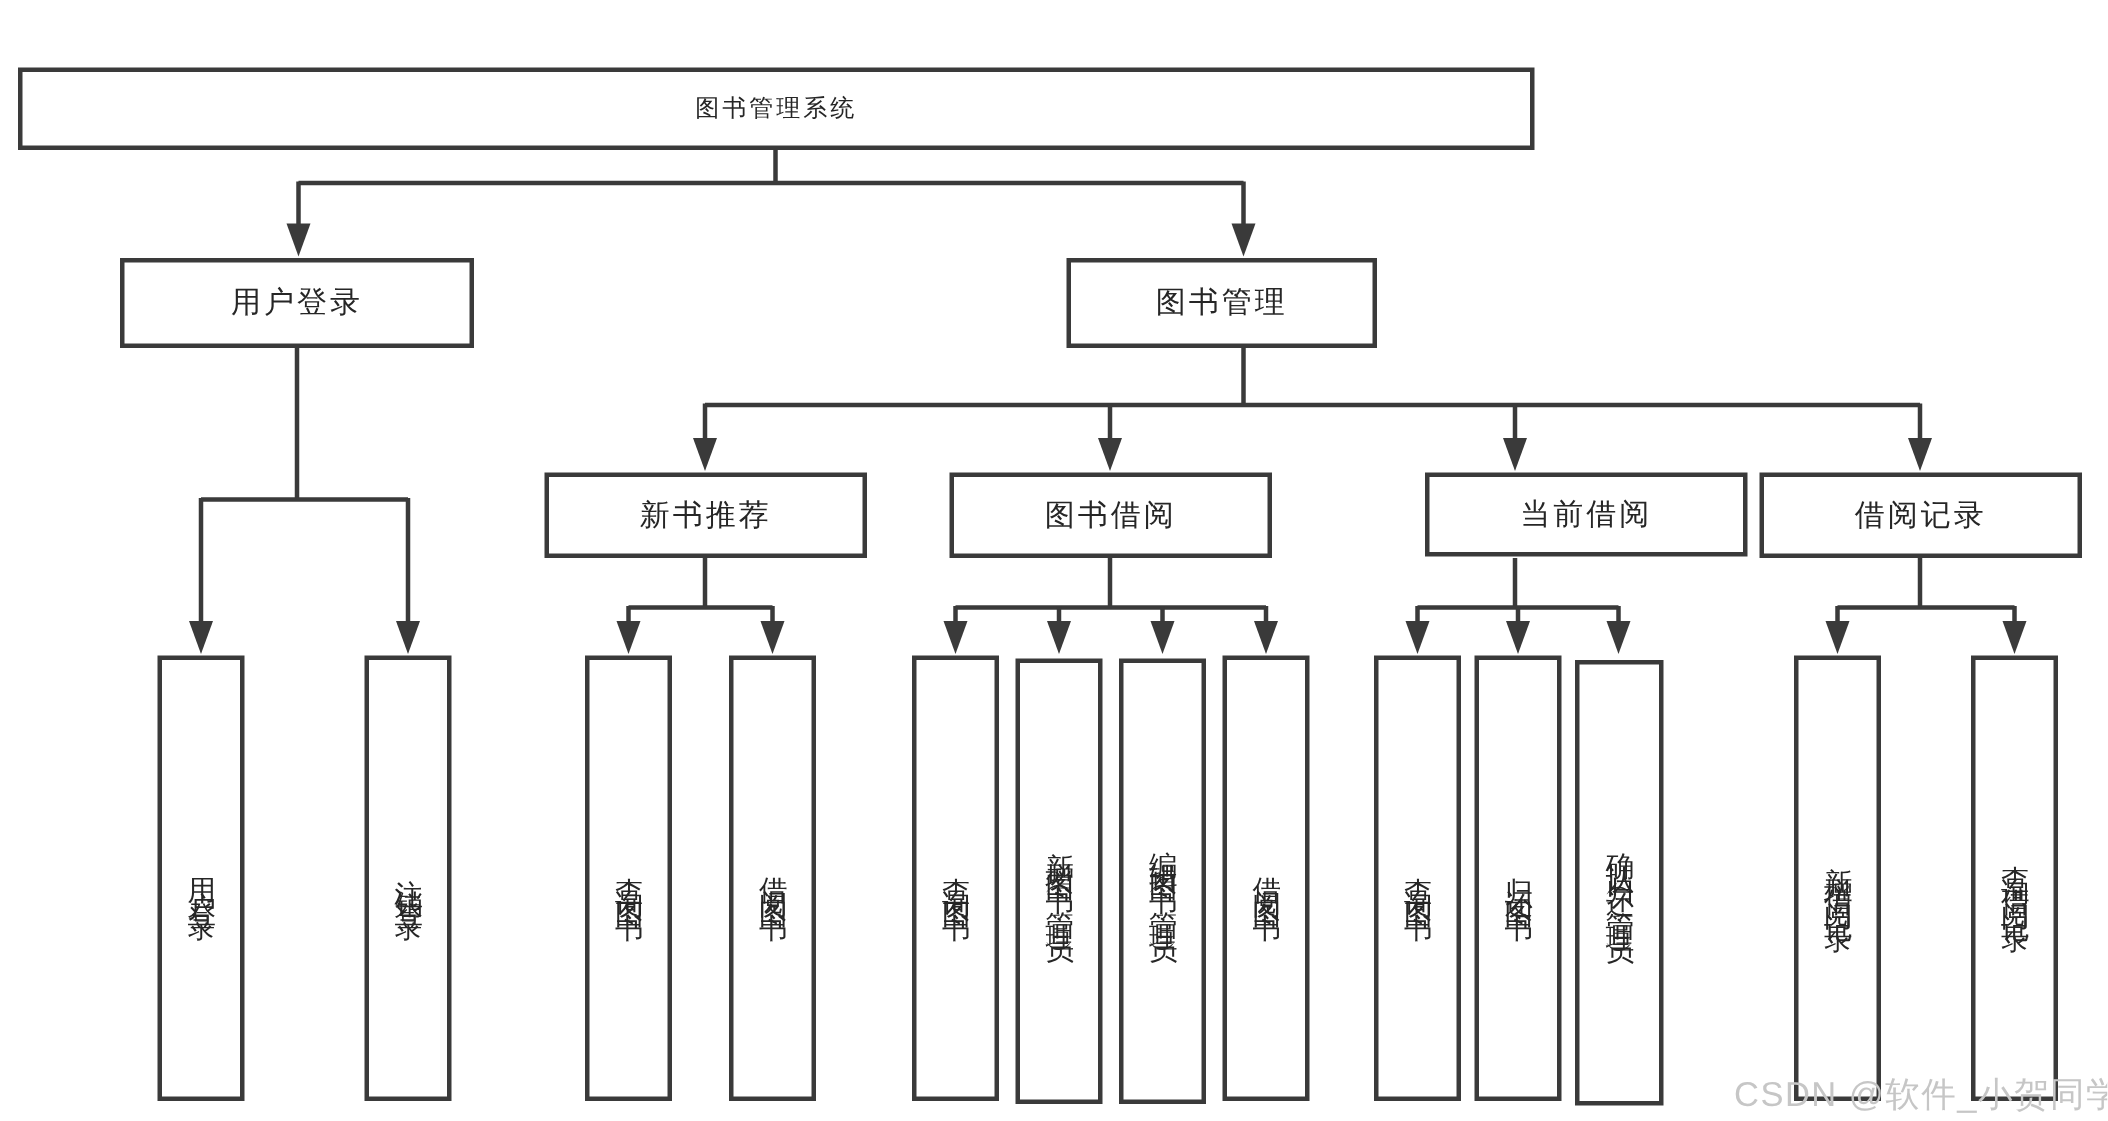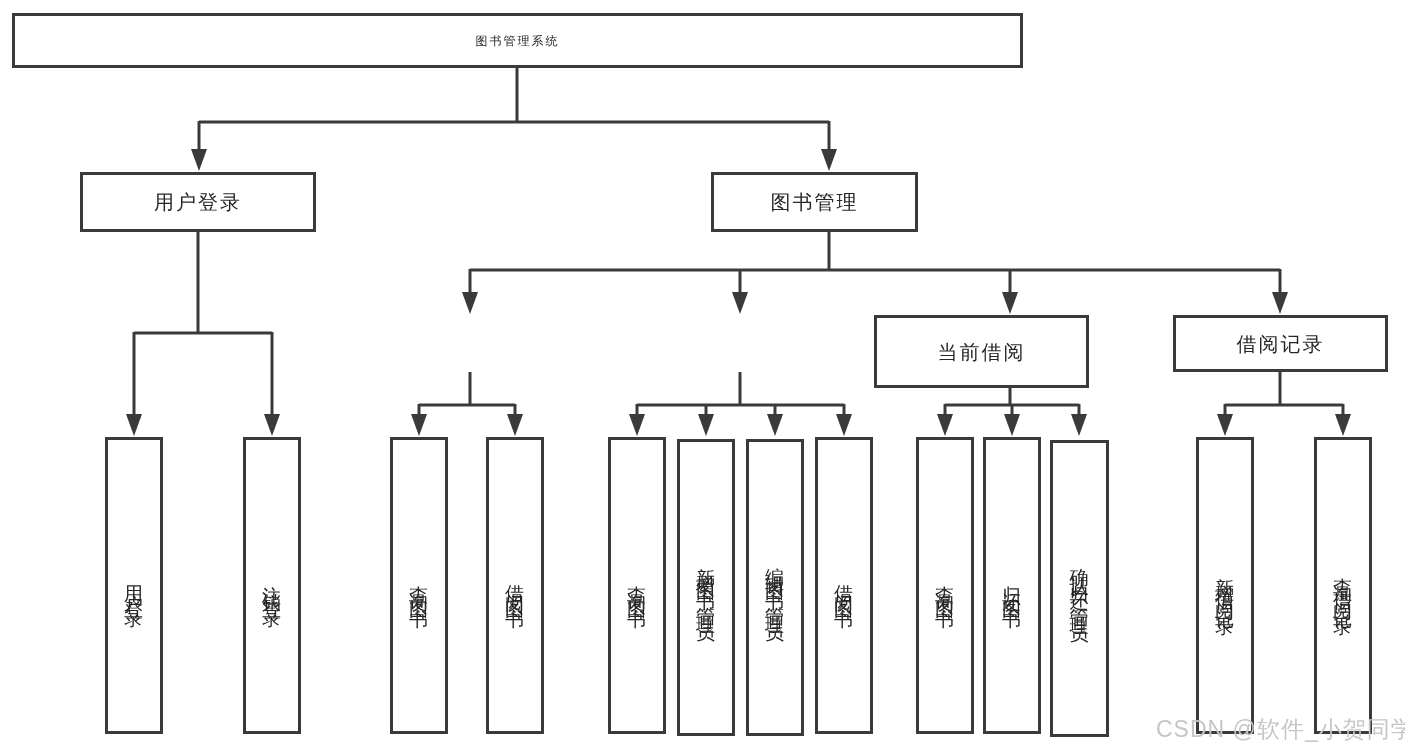--- a/index.html
+++ b/index.html
@@ -13,21 +13,21 @@
     position:relative;width:1405px;height:747px;background:var(--bg);
     font-family:"Liberation Sans","DejaVu Sans",sans-serif;color:var(--text);
     overflow:hidden;
   }
   #wires{position:absolute;left:0;top:0;z-index:1;}
   .node{
     position:absolute;box-sizing:border-box;background:var(--bg);
     border:3px solid var(--line);display:flex;align-items:center;justify-content:center;
     z-index:2;font-size:20px;letter-spacing:2px;line-height:1;
   }
-  .node.root{font-size:12px;}
+  .node.root{font-size:16px;margin-top:32px;}
   .node.leaf{
     font-size:19px;letter-spacing:8px;
     writing-mode:vertical-rl;text-orientation:mixed;
   }
   .watermark{
     position:absolute;z-index:3;font-size:23px;color:var(--wm);
     letter-spacing:1px;white-space:nowrap;
   }
 </style>
 </head>
@@ -99,21 +99,23 @@
       <polygon points="1217,414 1233,414 1225,436"></polygon>
       <polygon points="1335,414 1351,414 1343,436"></polygon>
     </g>
   </svg>
 
   <div class="node root" style="left:12px;top:13px;width:1011px;height:55px">图书管理系统</div>
 
   <div class="node" style="left:80px;top:172px;width:236px;height:60px">用户登录</div>
   <div class="node" style="left:711px;top:172px;width:207px;height:60px">图书管理</div>
 
-  <div class="node" style="left:874px;top:315px;width:215px;height:73px">当前借阅</div>
+  <div class="node" style="left:363px;top:315px;width:215px;height:57px">新书推荐</div>
+  <div class="node" style="left:633px;top:315px;width:215px;height:57px">图书借阅</div>
+  <div class="node" style="left:950px;top:315px;width:215px;height:56px">当前借阅</div>
   <div class="node" style="left:1173px;top:315px;width:215px;height:57px">借阅记录</div>
 
   <div class="node leaf" style="left:105px;top:437px;width:58px;height:297px">用户登录</div>
   <div class="node leaf" style="left:243px;top:437px;width:58px;height:297px">注销登录</div>
 
   <div class="node leaf" style="left:390px;top:437px;width:58px;height:297px">查询图书</div>
   <div class="node leaf" style="left:486px;top:437px;width:58px;height:297px">借阅图书</div>
 
   <div class="node leaf" style="left:608px;top:437px;width:58px;height:297px">查询图书</div>
   <div class="node leaf" style="left:677px;top:439px;width:58px;height:297px">新增图书（管理员）</div>

